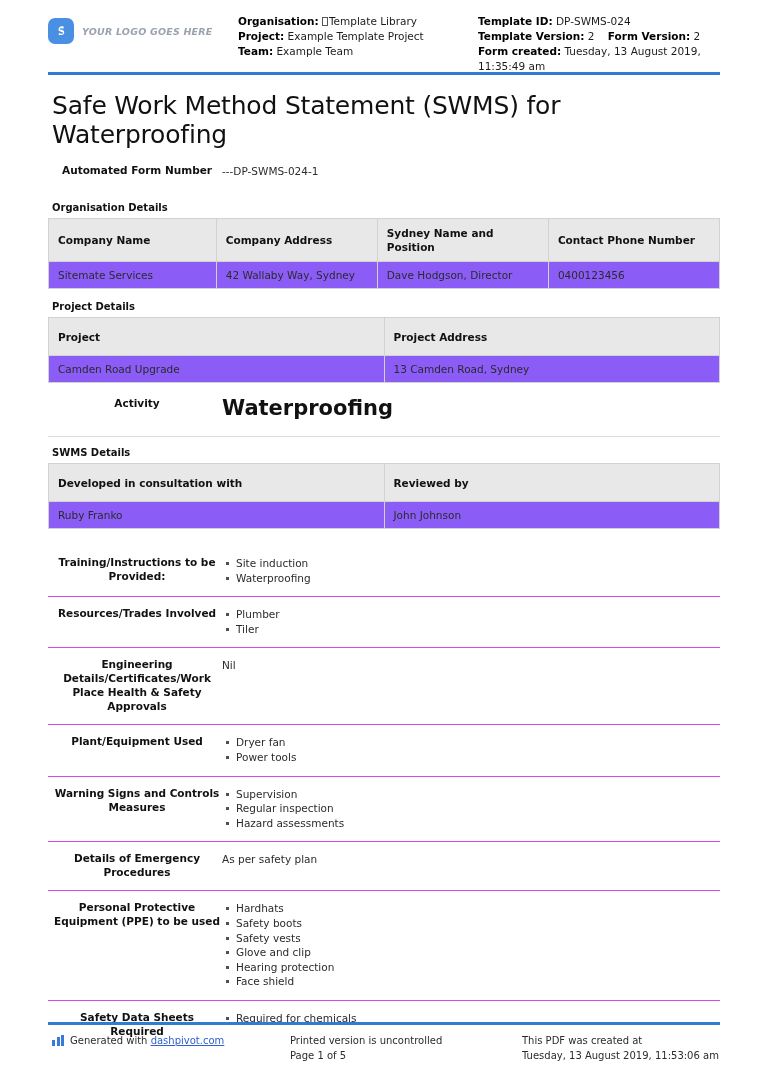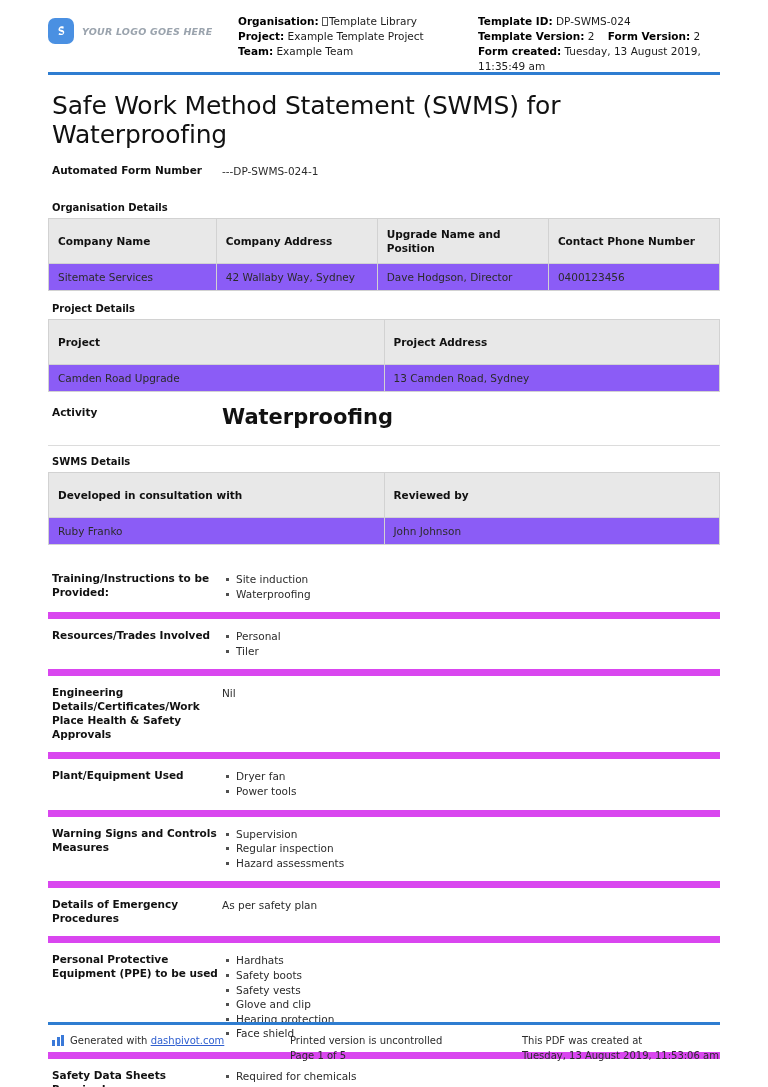--- a/index.html
+++ b/index.html
@@ -76,30 +76,31 @@
     font-size: 25px;
     font-weight: normal;
     margin: 16px 0 0 4px;
     letter-spacing: -0.2px;
     color: #111;
   }
 
   
   .field-row {
     display: flex;
-    border-top: 7px solid #d946ef;
+    border-top: 1px solid #d946ef;
     padding: 9px 0 11px 4px;
   }
   .field-row.first { border-top: none; padding-top: 14px; }
   .field-label {
     flex: 0 0 170px;
     font-weight: bold;
     font-size: 10.5px;
     line-height: 14px;
     color: #111;
+    text-align: center;
   }
   .field-value {
     flex: 1 1 auto;
     font-size: 10.5px;
     line-height: 15px;
     color: #2b2b2b;
     padding-top: 1px;
   }
   .field-value.big {
     font-size: 21px;
@@ -146,21 +147,21 @@
     border: 1px solid #d2d2d2;
     text-align: left;
     vertical-align: middle;
     font-size: 10.5px;
     padding: 7px 9px;
   }
   table.grid th {
     background: #e8e8e8;
     font-weight: bold;
     color: #111;
-    height: 45px;
+    height: 38px;
     line-height: 14px;
   }
   table.grid td {
     background: #8b5cf6;
     color: #2b2b2b;
     height: 26px;
   }
 
   
   .footer {
@@ -260,21 +261,21 @@
       <colgroup>
           <col style="width:25%">
           <col style="width:24%">
           <col style="width:25.5%">
           <col style="width:25.5%">
         </colgroup>
       <thead>
         <tr>
           <th>Company Name</th>
           <th>Company Address</th>
-          <th>Upgrade Name and Position</th>
+          <th>Sydney Name and Position</th>
           <th>Contact Phone Number</th>
         </tr>
       </thead>
       <tbody>
         <tr>
           <td>Sitemate Services</td>
           <td>42 Wallaby Way, Sydney</td>
           <td>Dave Hodgson, Director</td>
           <td>0400123456</td>
         </tr>
@@ -338,21 +339,21 @@
           <ul class="bullets">
             <li>Site induction</li>
             <li>Waterproofing</li>
           </ul>
         </div>
       </div>
       <div class="field-row">
         <div class="field-label">Resources/Trades Involved</div>
         <div class="field-value">
           <ul class="bullets">
-            <li>Personal</li>
+            <li>Plumber</li>
             <li>Tiler</li>
           </ul>
         </div>
       </div>
       <div class="field-row">
         <div class="field-label">Engineering Details/Certificates/Work Place Health &amp; Safety Approvals</div>
         <div class="field-value">Nil</div>
       </div>
       <div class="field-row">
         <div class="field-label">Plant/Equipment Used</div>

